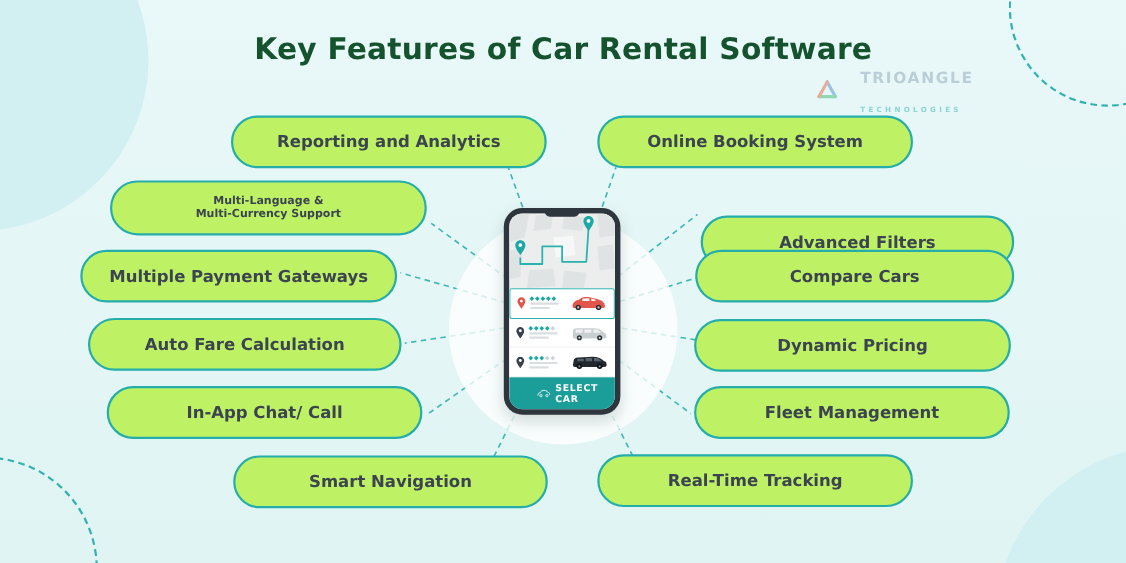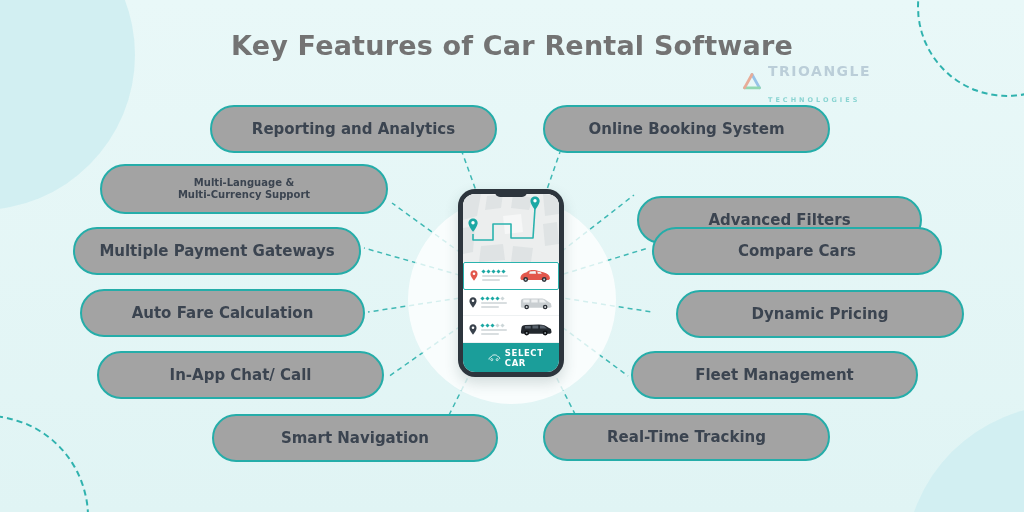--- a/index.html
+++ b/index.html
@@ -5,31 +5,31 @@
   html,body{margin:0;padding:0;}
   body{
     width:1024px;height:512px;position:relative;overflow:hidden;
     background:linear-gradient(180deg,#e9f8f8 0%,#e0f4f4 100%);
     font-family:"DejaVu Sans","Liberation Sans",sans-serif;
   }
   .soft-circle{position:absolute;border-radius:50%;background:#d2eff2;}
   .dashed-circle{position:absolute;border-radius:50%;border:2px dashed #2fb2ae;background:transparent;}
   .title{
     position:absolute;top:30px;left:0;width:100%;text-align:center;
-    font-size:27px;font-weight:700;color:#737373;letter-spacing:.2px;
+    font-size:27px;font-weight:700;color:#14532d;letter-spacing:.2px;
   }
-  .logo{position:absolute;top:64px;left:742px;display:flex;align-items:center;gap:6px;opacity:.5;}
+  .logo{position:absolute;top:64px;left:742px;display:flex;align-items:center;gap:20px;opacity:.5;}
   .logo-text{display:flex;flex-direction:column;line-height:1;}
   .logo-brand{font-size:14px;font-weight:700;color:#8fa6bb;letter-spacing:1.5px;}
   .logo-sub{font-size:6.5px;font-weight:700;color:#2fb2ae;letter-spacing:3px;margin-top:19px;}
   svg.connectors{position:absolute;left:0;top:0;z-index:1;}
   .halo{position:absolute;left:408px;top:196px;width:208px;height:208px;border-radius:50%;
     background:rgba(255,255,255,.78);z-index:2;}
   .pill{
-    position:absolute;z-index:4;height:48px;background:#a3a3a3;
+    position:absolute;z-index:4;height:48px;background:#bef264;
     border:2px solid #25ada9;border-radius:26px;
     display:flex;align-items:center;justify-content:center;
     font-size:15px;font-weight:700;color:#3b4450;text-align:center;
     white-space:pre-line;line-height:1.25;box-sizing:border-box;
   }
   
   .phone{position:absolute;left:458px;top:189px;width:106px;height:188px;z-index:3;
     background:#2d353d;border-radius:17px;box-shadow:0 6px 14px rgba(40,70,70,.18);}
   .screen{position:absolute;left:5px;top:5px;right:5px;bottom:5px;background:#ffffff;
     border-radius:12px;overflow:hidden;display:flex;flex-direction:column;}
@@ -97,22 +97,22 @@
 <div class="pill" style="left:210px;top:105px;width:287px;">Reporting and Analytics</div>
 <div class="pill" style="left:100px;top:164px;width:288px;height:50px;font-size:10px;">Multi-Language &amp;
 Multi-Currency Support</div>
 <div class="pill" style="left:73px;top:227px;width:288px;">Multiple Payment Gateways</div>
 <div class="pill" style="left:80px;top:289px;width:285px;">Auto Fare Calculation</div>
 <div class="pill" style="left:97px;top:351px;width:287px;">In-App Chat/ Call</div>
 <div class="pill" style="left:212px;top:414px;width:286px;">Smart Navigation</div>
 
 <div class="pill" style="left:543px;top:105px;width:287px;">Online Booking System</div>
 <div class="pill" style="left:637px;top:168px;width:285px;margin-top:28px;">Advanced Filters</div>
-<div class="pill" style="left:652px;top:227px;width:290px;">Compare Cars</div>
-<div class="pill" style="left:676px;top:290px;width:288px;">Dynamic Pricing</div>
+<div class="pill" style="left:632px;top:227px;width:290px;">Compare Cars</div>
+<div class="pill" style="left:631px;top:290px;width:288px;">Dynamic Pricing</div>
 <div class="pill" style="left:631px;top:351px;width:287px;">Fleet Management</div>
 <div class="pill" style="left:543px;top:413px;width:287px;">Real-Time Tracking</div>
 
 <div class="phone">
   <div class="screen">
     <div class="map">
       <svg width="96" height="68" viewBox="0 0 96 68">
         <rect x="0" y="0" width="96" height="68" fill="#eceeee"></rect>
         <g fill="#dfe3e4">
           <polygon points="0,0 18,0 14,22 0,26"></polygon>

